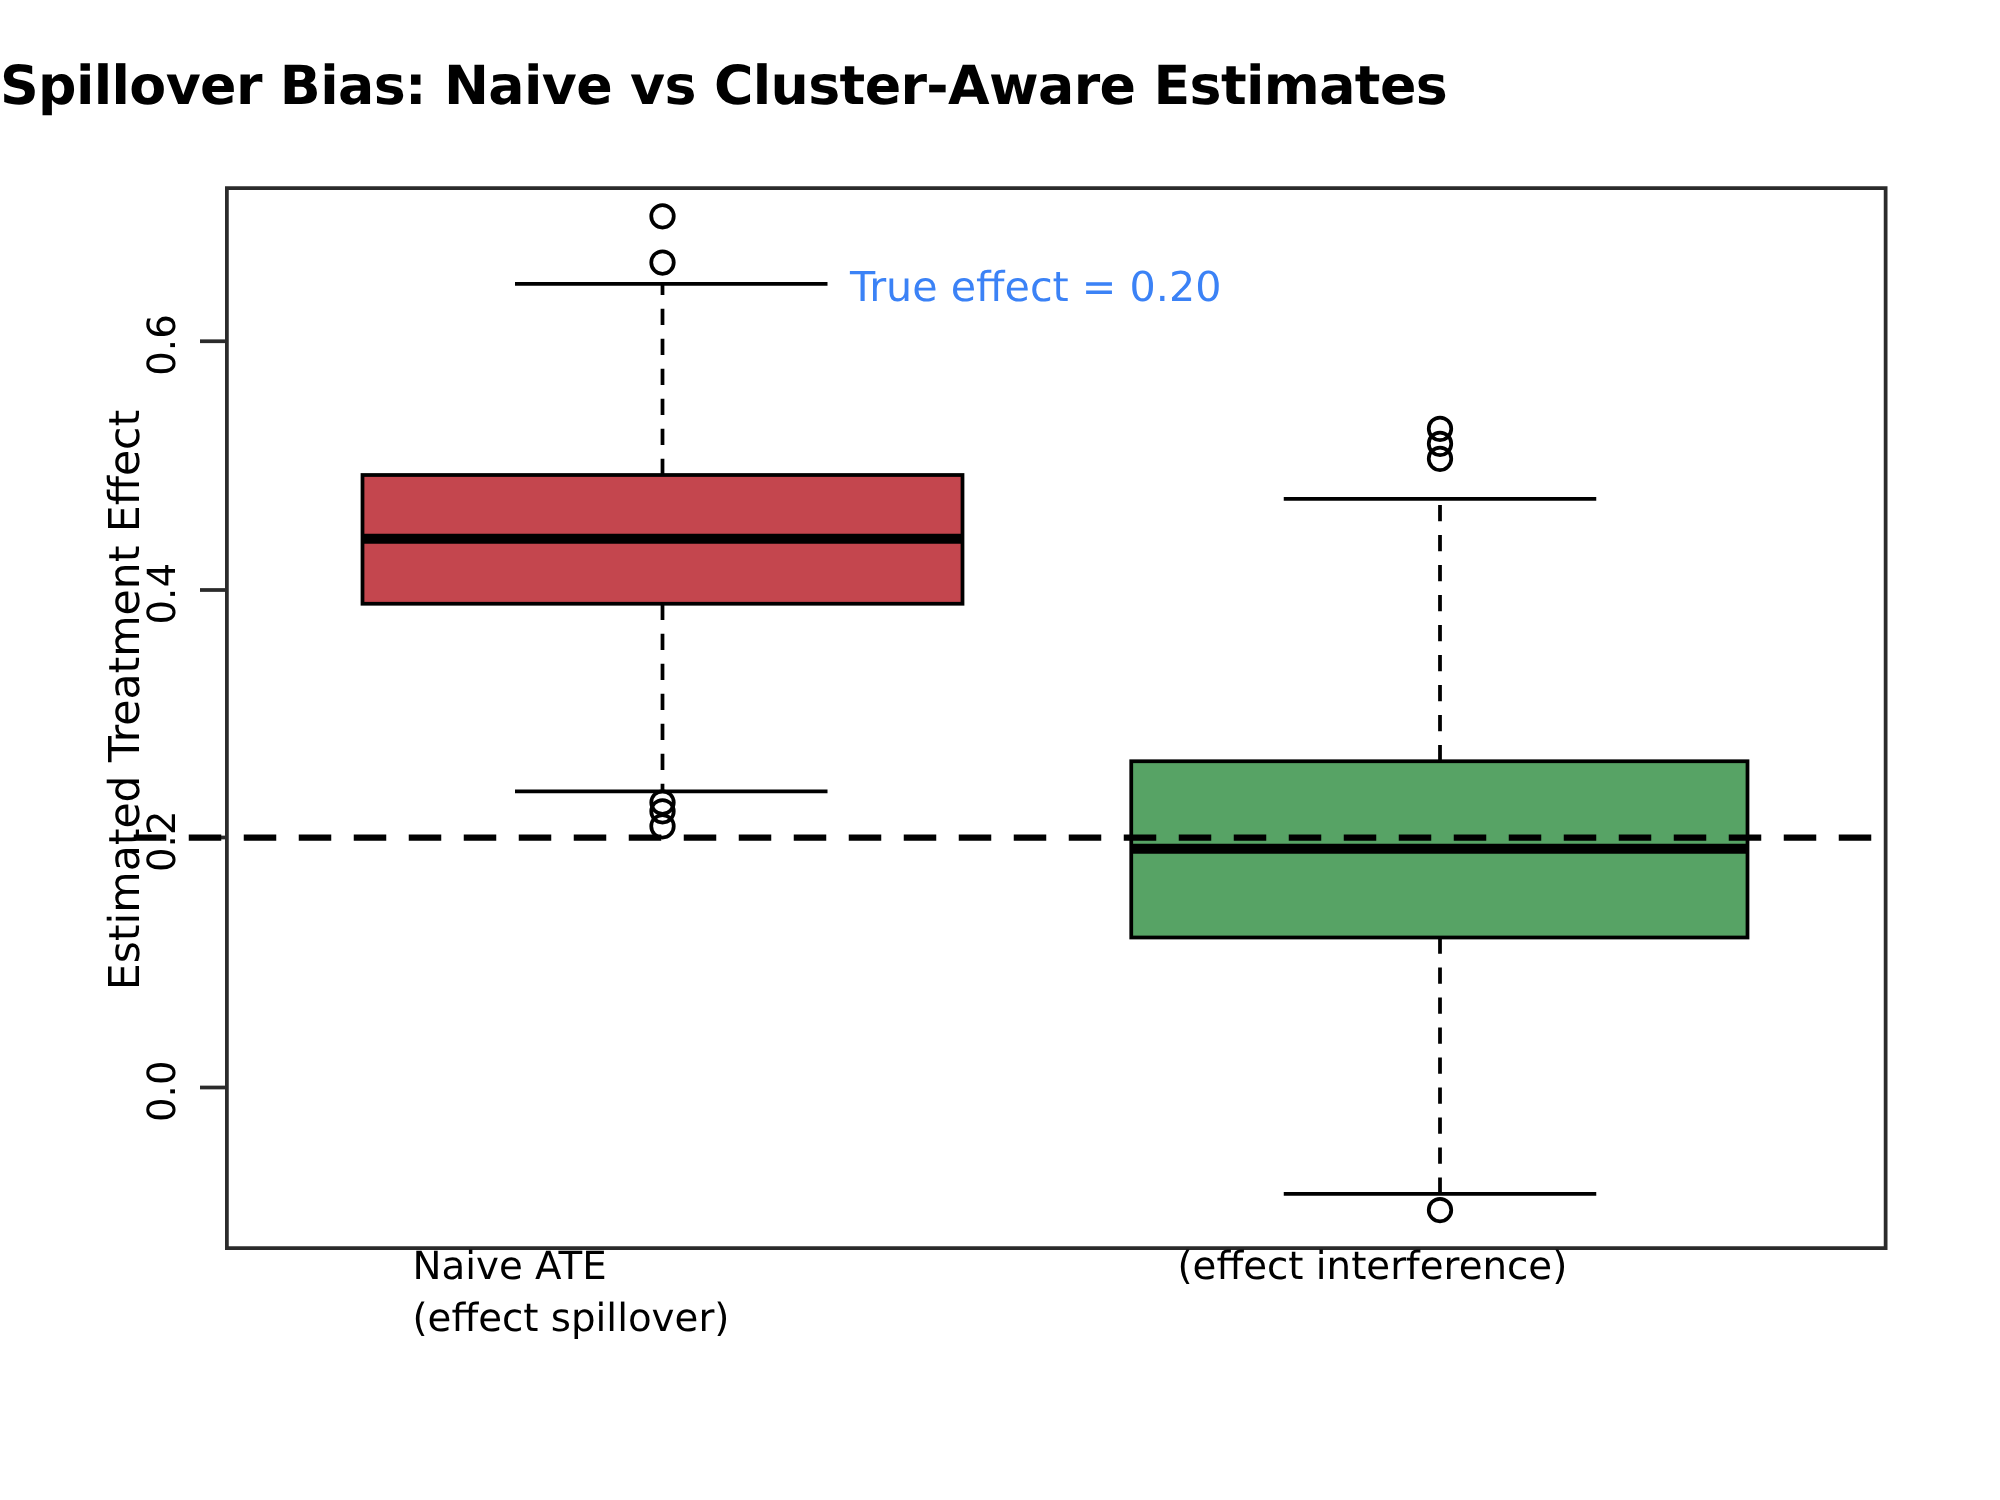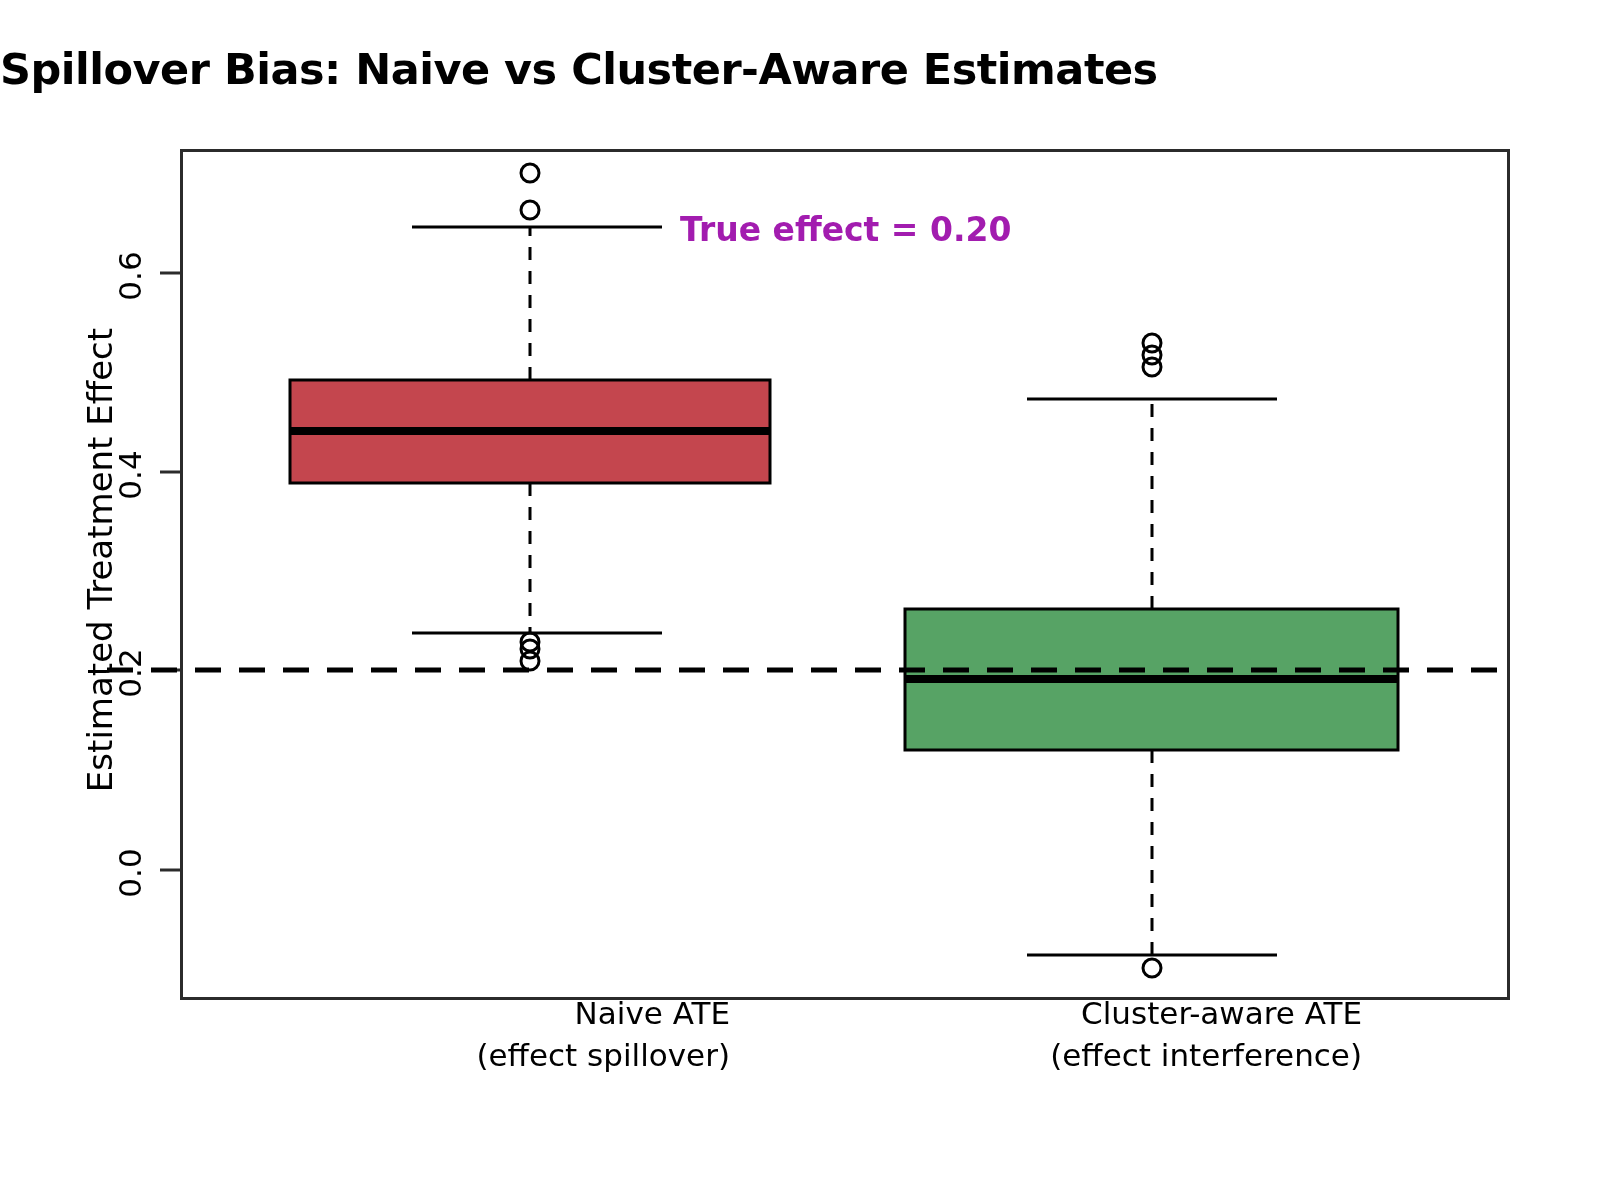--- a/index.html
+++ b/index.html
@@ -46,28 +46,28 @@
     font-size:31px;
     color:#000;
     transform:rotate(-90deg);
     transform-origin:center center;
     text-align:center;
     white-space:nowrap;
     width:90px;
   }
   .annot-text{
     position:absolute;
-    font-weight:bold;
+    font-weight:normal;
     font-size:33px;
-    color:#a21caf;
+    color:#3b82f6;
     white-space:nowrap;
   }
   .x-label{
     position:absolute;
-    text-align:right;
+    text-align:left;
     font-size:31px;
     color:#000;
     white-space:nowrap;
     line-height:42px;
   }
 </style>
 </head>
 <body>
 
 <div id="figure">
@@ -128,17 +128,16 @@
   </svg>
 
   <div class="annot-text" style="left:680px;top:210px;">True effect = 0.20</div>
 
   <div class="x-label" style="left:330px;top:992px;width:400px;">
     <div>Naive ATE</div>
     <div>(effect spillover)</div>
   </div>
 
   <div class="x-label" style="left:942px;top:992px;width:420px;">
-    <div>Cluster-aware ATE</div>
     <div>(effect interference)</div>
   </div>
 
 </div>
 
 </body></html>

